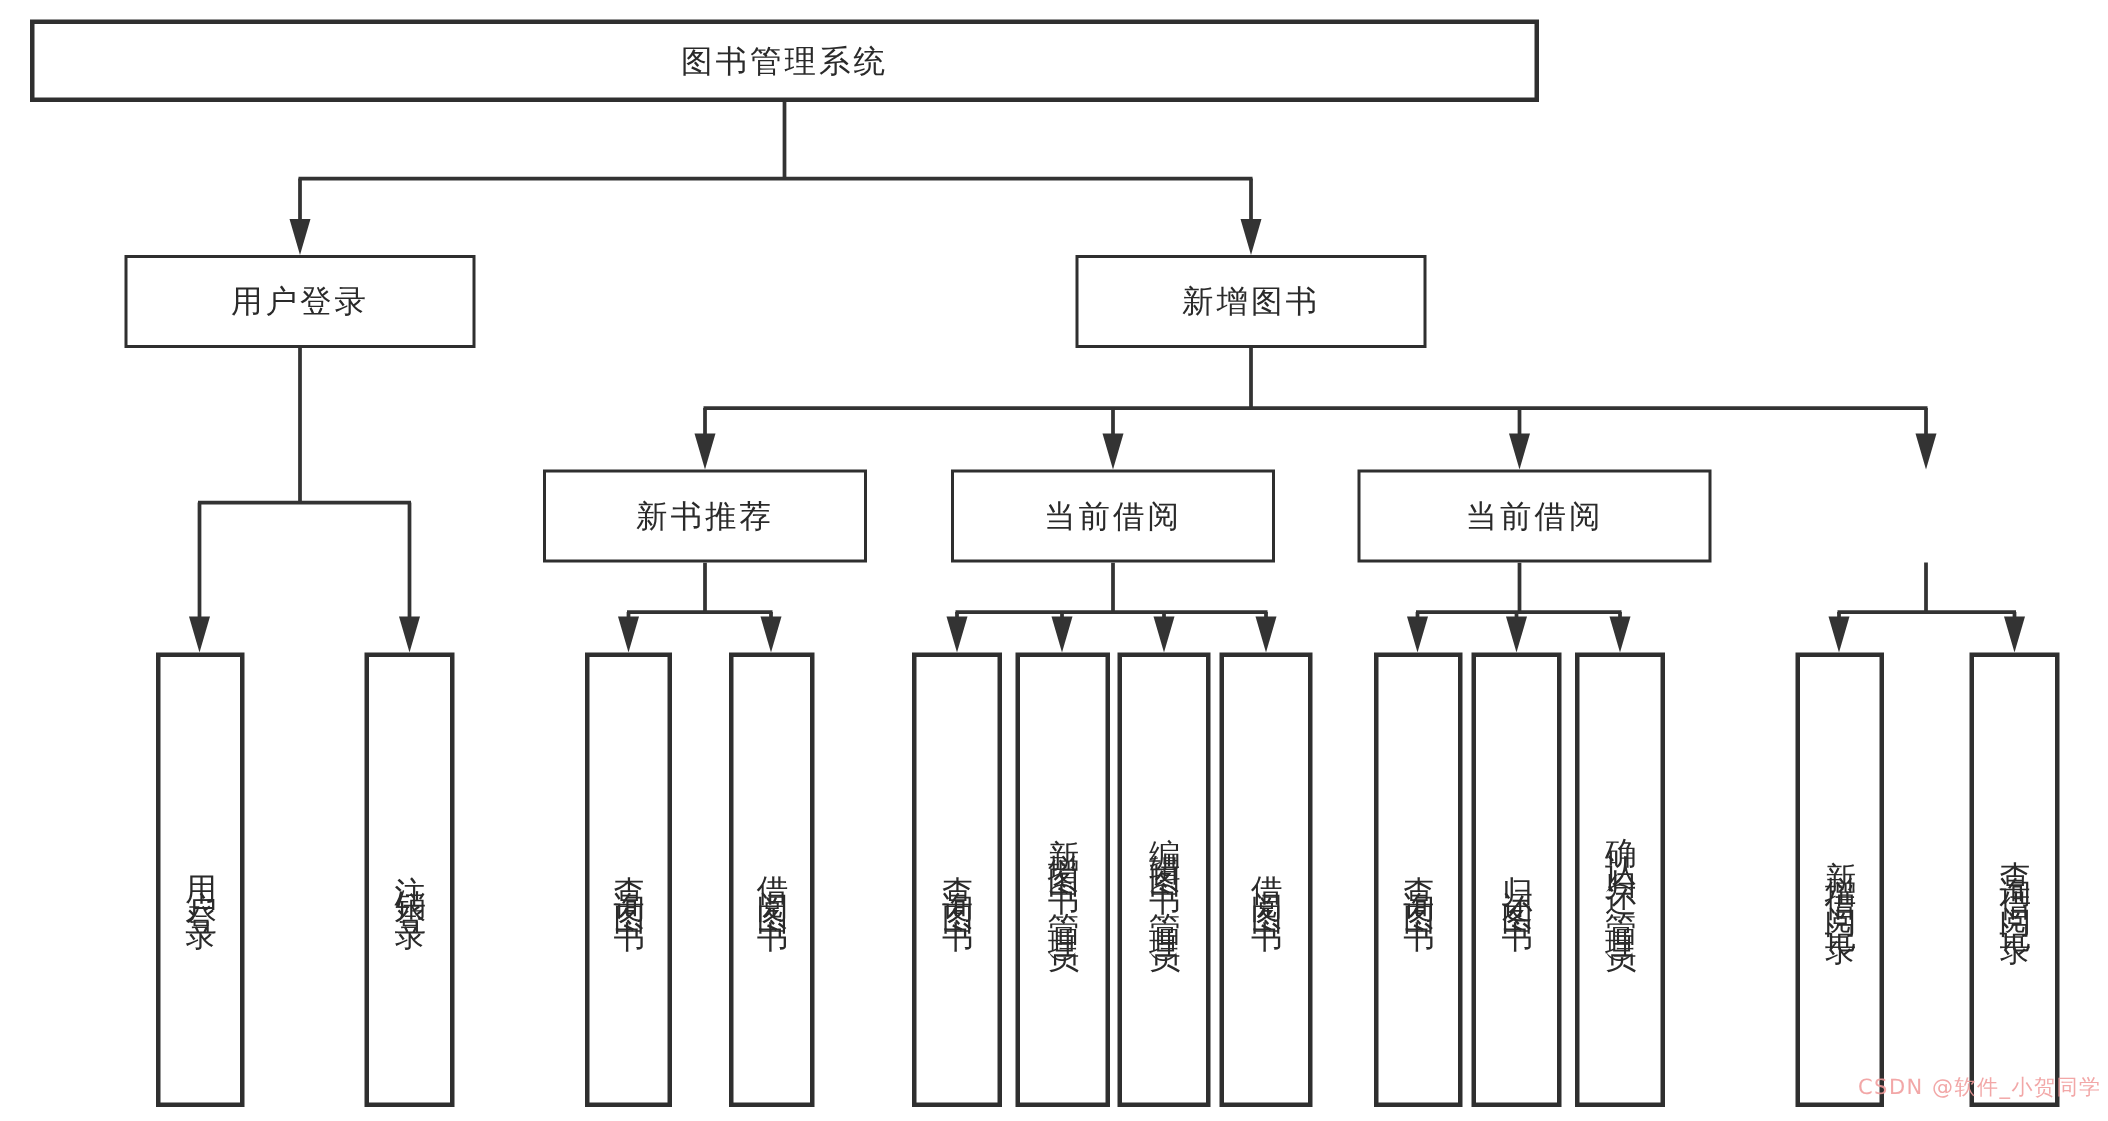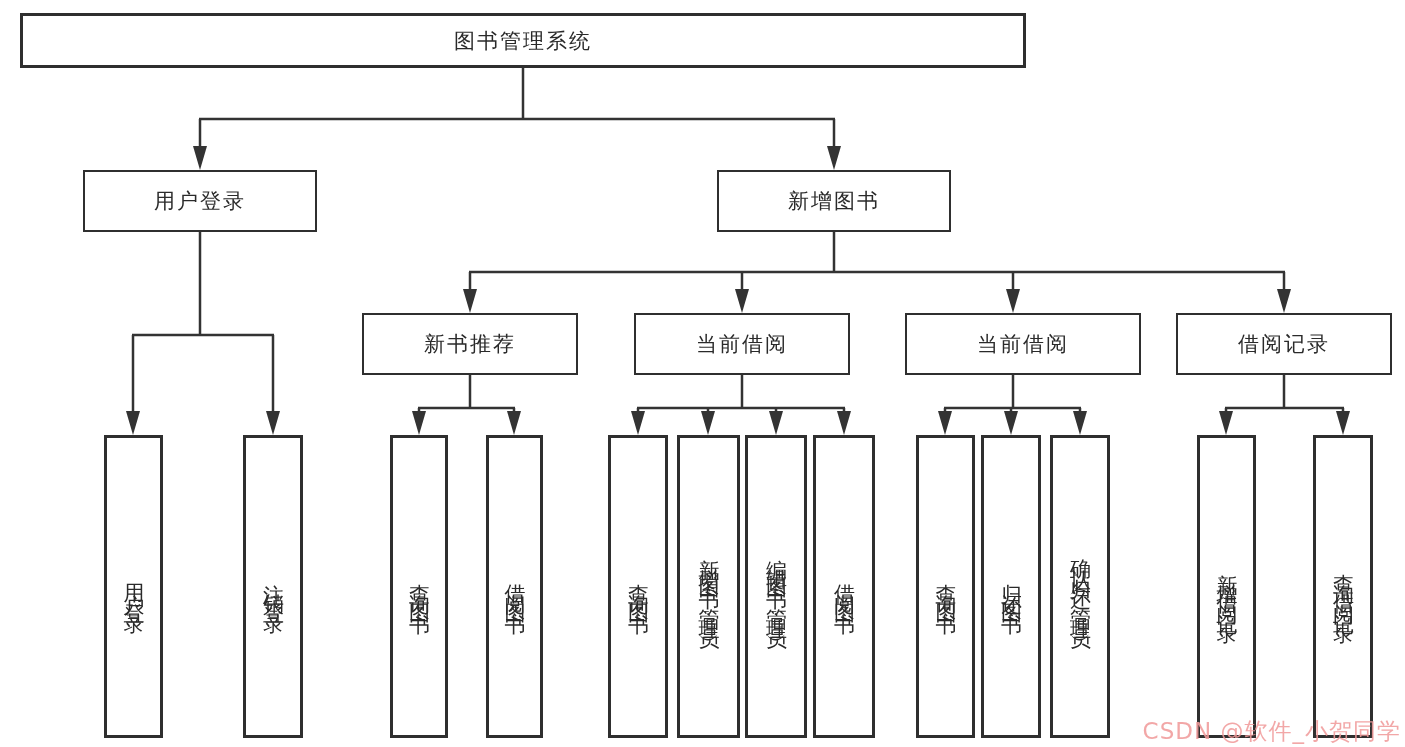--- a/index.html
+++ b/index.html
@@ -53,21 +53,21 @@
   .leaf .vtext {
     writing-mode: vertical-rl;
     text-orientation: mixed;
     letter-spacing: 10px;
     line-height: 1.1;
   }
   .watermark {
     position: absolute;
     top: 716px;
     right: 4px;
-    font-size: 23px;
+    font-size: 14px;
     color: rgba(240, 155, 155, 0.88);
     letter-spacing: 1px;
     z-index: 5;
     white-space: nowrap;
   }
   svg line { stroke: #333333; stroke-width: 2.5; }
   svg polygon { fill: #333333; stroke: none; }
 </style>
 </head>
 <body>
@@ -156,23 +156,20 @@
 
   <div class="node lvl3" style="left:362px; top:313px; width:216px;">
     <span>新书推荐</span>
   </div>
   <div class="node lvl3" style="left:634px; top:313px; width:216px;">
     <span>当前借阅</span>
   </div>
   <div class="node lvl3" style="left:905px; top:313px; width:236px;">
     <span>当前借阅</span>
   </div>
-  <div class="node lvl3" style="left:1176px; top:313px; width:216px;">
-    <span>借阅记录</span>
-  </div>
 
   <div class="node leaf" style="left:104px; width:59px;">
     <span class="vtext">用户登录</span>
   </div>
   <div class="node leaf" style="left:243px; width:60px;">
     <span class="vtext">注销登录</span>
   </div>
 
   <div class="node leaf" style="left:390px; width:58px;">
     <span class="vtext">查询图书</span>

